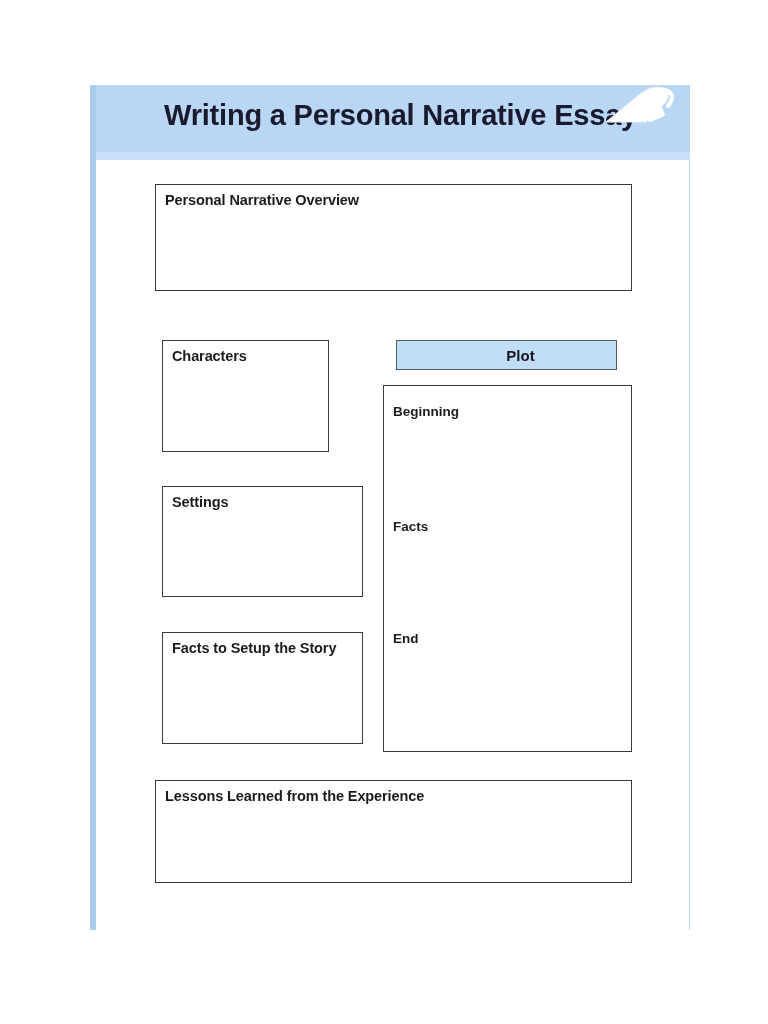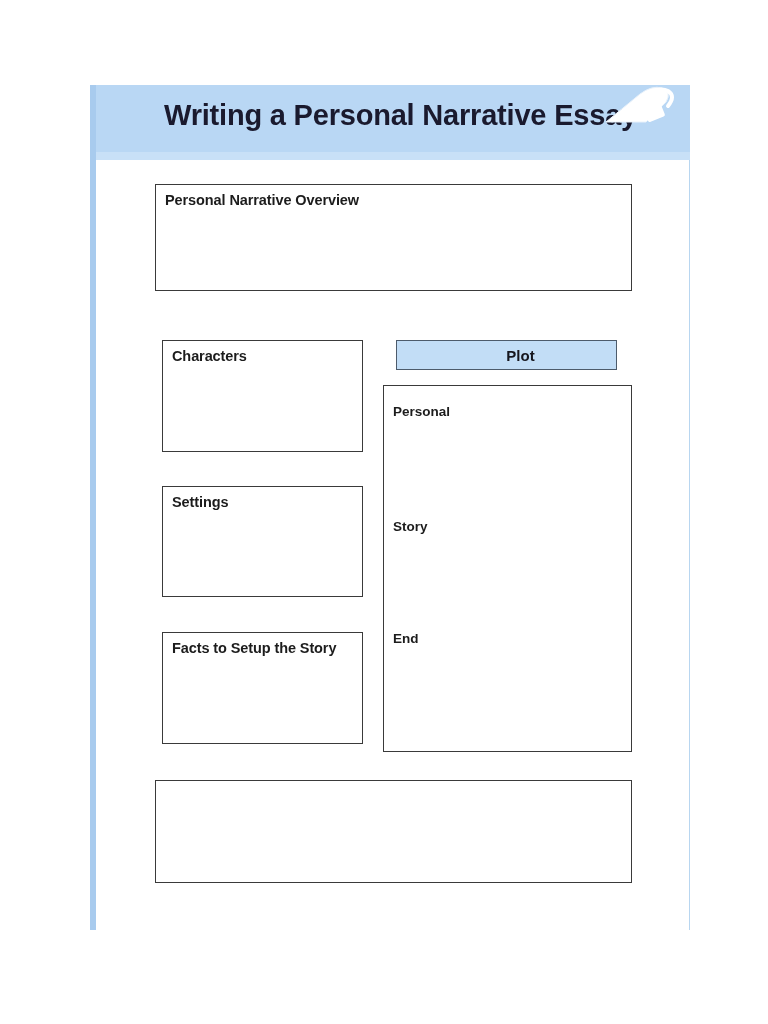--- a/index.html
+++ b/index.html
@@ -93,21 +93,21 @@
     color: #1c1c1c;
     white-space: nowrap;
     letter-spacing: -0.1px;
   }
 
   
   #box-overview {
     left: 155px; top: 184px; width: 477px; height: 107px;
   }
   #box-characters {
-    left: 162px; top: 340px; width: 201px; height: 112px;
+    left: 162px; top: 340px; width: 167px; height: 112px;
   }
   #box-settings {
     left: 162px; top: 486px; width: 201px; height: 111px;
   }
   #box-facts {
     left: 162px; top: 632px; width: 201px; height: 112px;
   }
   #box-lessons {
     left: 155px; top: 780px; width: 477px; height: 103px;
   }
@@ -183,20 +183,21 @@
   <span class="shadow"></span>
   <span class="field-label">Facts to Setup the Story</span>
 </div>
 
 <div id="plot-header">
   <span id="plot-header-label">Plot</span>
 </div>
 
 <div class="field-box" id="box-plot">
   <span class="shadow"></span>
-  <span class="plot-stage-label" id="stage-beginning">Personal</span>
-  <span class="plot-stage-label" id="stage-middle">Story</span>
+  <span class="plot-stage-label" id="stage-beginning">Beginning</span>
+  <span class="plot-stage-label" id="stage-middle">Facts</span>
   <span class="plot-stage-label" id="stage-end">End</span>
 </div>
 
 <div class="field-box" id="box-lessons">
   <span class="shadow"></span>
+  <span class="field-label">Lessons Learned from the Experience</span>
 </div>
 
 </body></html>

